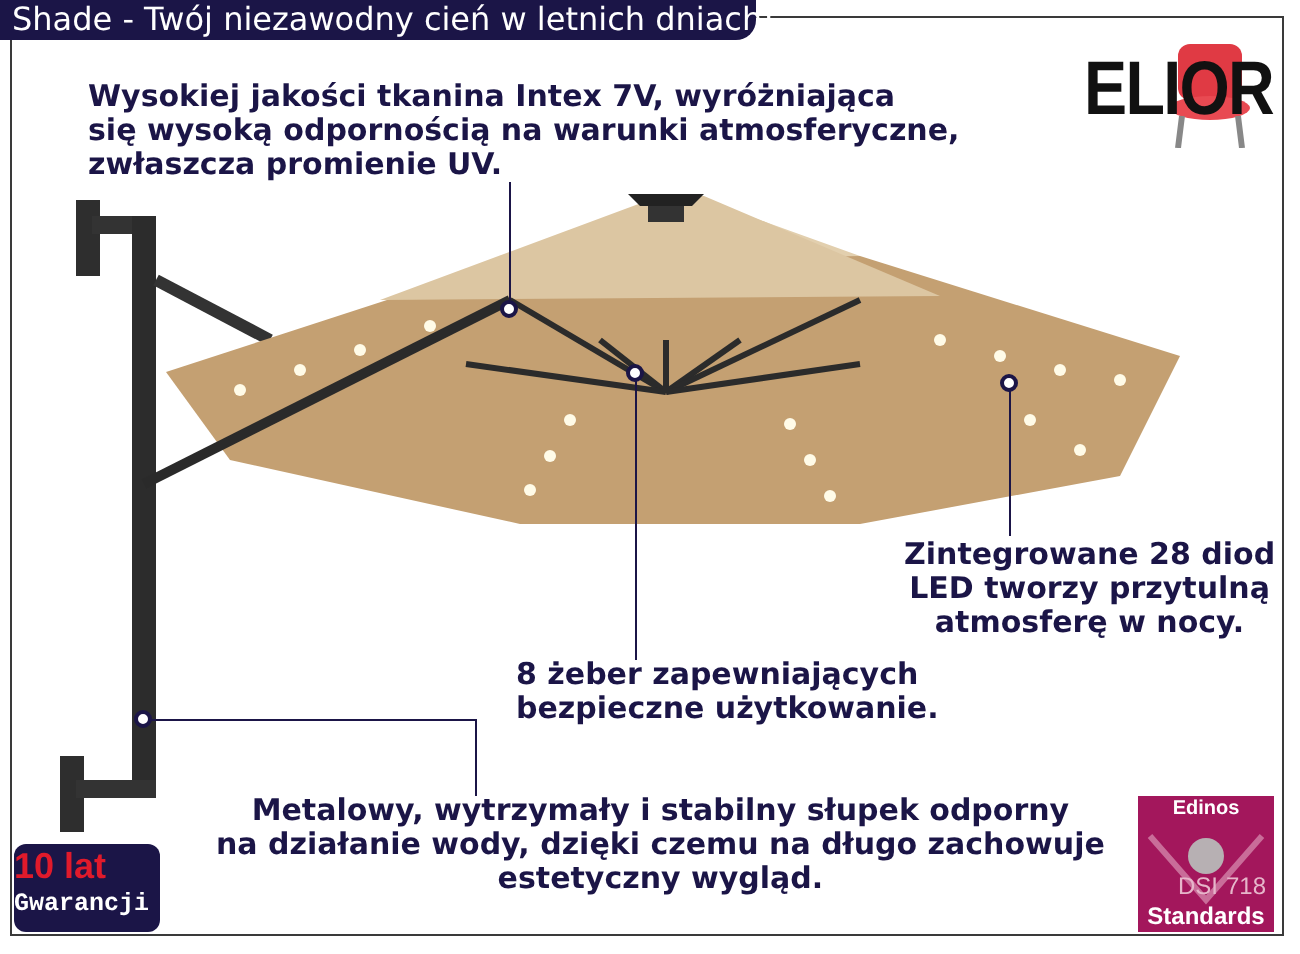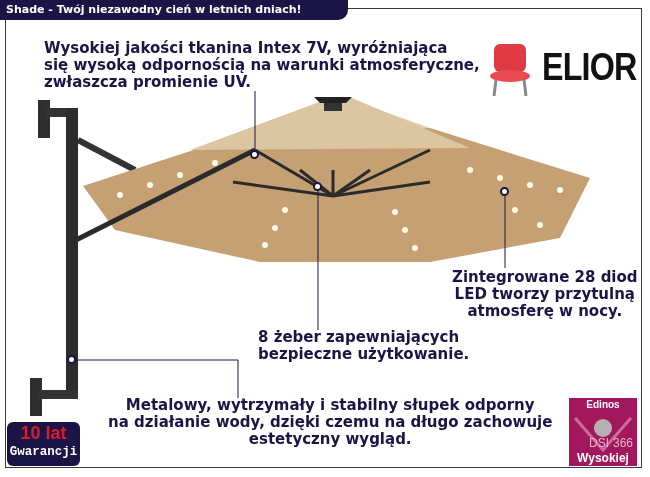--- a/index.html
+++ b/index.html
@@ -1,30 +1,30 @@
 <!DOCTYPE html>
 <html><head>
 <meta charset="utf-8">
 <style>
   html, body { margin:0; padding:0; }
   body { width:650px; height:477px; background:#ffffff; position:relative; overflow:hidden;
          font-family:"DejaVu Sans", sans-serif; }
   .frame { position:absolute; left:5px; top:8px; width:637px; height:460px;
            border:1px solid #3a3a3a; box-sizing:border-box; }
-  .title-badge { position:absolute; left:0; top:0; height:20px; width:348px;
-           background:#1b1547; color:#fff; font-weight:bold; font-size:11px;
+  .title-badge { position:absolute; left:0; top:0; height:20px; width:378px;
+           background:#1b1547; color:#fff; font-weight:normal; font-size:16px;
            line-height:20px; padding-left:6px; box-sizing:border-box;
            border-bottom-right-radius:10px; white-space:nowrap; }
   .callout { position:absolute; color:#1b1547; font-weight:bold; font-size:15px; line-height:17px; white-space:pre; }
-  .brand { position:absolute; left:484px; top:36px; width:150px; height:60px; }
+  .brand { position:absolute; left:484px; top:14px; width:150px; height:60px;text-align:right; }
   .brand-name { position:absolute; left:58px; top:10px; font-family:"Liberation Sans", sans-serif;
                 font-weight:bold; font-size:38px; letter-spacing:-1px; color:#111; transform:scaleX(0.85);
                 transform-origin:left top; }
   .warranty { position:absolute; left:7px; top:422px; width:73px; height:44px; background:#1b1547;
-              border-radius:6px; text-align:center; }
+              border-radius:6px; }
   .warranty .years { color:#e01a2b; font-size:18px; font-weight:bold; line-height:22px; display:block; font-family:"Liberation Sans", sans-serif;}
   .warranty .label { color:#ffffff; font-size:12.5px; font-weight:bold; line-height:16px; display:block; font-family:Liberation Mono, monospace;}
   .cert { position:absolute; left:569px; top:398px; width:68px; height:68px; background:#a3175c; overflow:hidden; text-align:center; }
   .cert .top { position:absolute; top:1px; left:0; width:100%; color:#fff; font-size:10px; font-weight:bold; font-family:"Liberation Sans", sans-serif; }
   .cert .dsi { position:absolute; left:20px; top:38px; color:#e6b6ca; font-size:12px; font-family:"Liberation Sans", sans-serif;}
   .cert .num { position:absolute; right:4px; top:38px; color:#e6b6ca; font-size:12px; font-family:"Liberation Sans", sans-serif;}
   .cert .bottom { position:absolute; bottom:1px; left:0; width:100%; color:#fff; font-size:12px; font-weight:bold; font-family:"Liberation Sans", sans-serif;}
   .dot { position:absolute; width:9px; height:9px; border-radius:50%; background:#fff; border:2px solid #1b1547; box-sizing:border-box; }
   svg.scene { position:absolute; left:0; top:0; }
 </style>
@@ -122,15 +122,15 @@
   <span class="label">Gwarancji</span>
 </div>
 
 <div class="cert">
   <svg width="68" height="68" style="position:absolute;left:0;top:0;">
     <polyline points="6,20 34,52 62,20" fill="none" stroke="#c96d99" stroke-width="3"></polyline>
     <circle cx="34" cy="30" r="9" fill="#b7b0b3"></circle>
   </svg>
   <span class="top">Edinos</span>
   <span class="dsi">DSI</span>
-  <span class="num">366</span>
-  <span class="bottom">Wysokiej</span>
+  <span class="num">718</span>
+  <span class="bottom">Standards</span>
 </div>
 
 </body></html>

